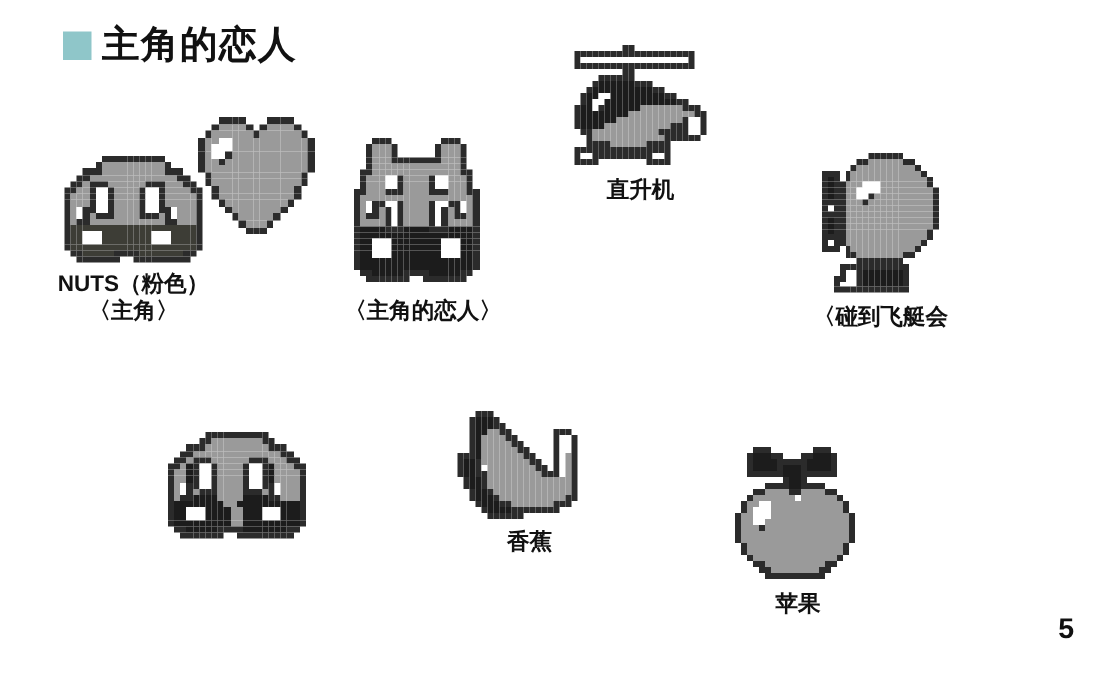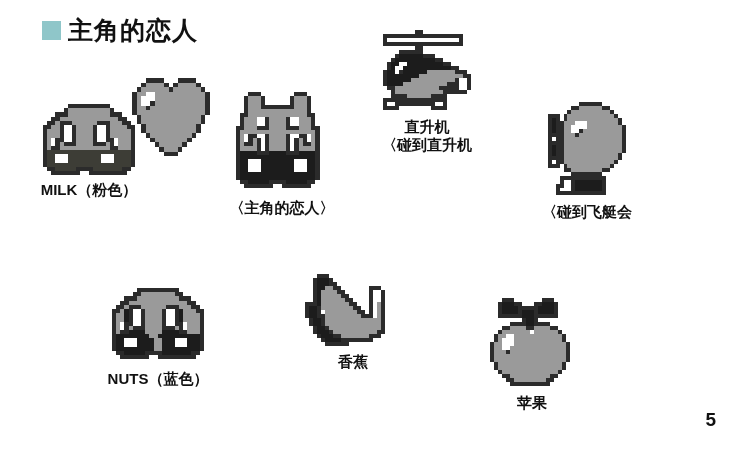--- a/index.html
+++ b/index.html
@@ -487,21 +487,22 @@
         <i style="background: rgb(43, 43, 43);"></i>
         <i style="background: rgb(43, 43, 43);"></i>
         <i style="background: rgb(43, 43, 43);"></i>
         <i style="background: rgb(43, 43, 43);"></i>
         <i style="background: rgb(43, 43, 43);"></i>
         <i></i>
         <i></i>
       </div>
   </div>
   <div class="caption">
-    <span class="cap-line">MILK（粉色）</span>
+    <span class="cap-line">NUTS（粉色）</span>
+    <span class="cap-line sub">〈主角〉</span>
   </div>
 </div>
 
 <div class="entry" id="entry-heart">
   <div class="sprite-holder">
     <div class="px" style="grid-template-columns: repeat(17, 4.6px); grid-template-rows: repeat(17, 4.6px); width: 78.2px; height: 78.2px;">
         <i></i>
         <i></i>
         <i></i>
         <i style="background: rgb(43, 43, 43);"></i>
@@ -1852,21 +1853,20 @@
         <i></i>
         <i></i>
         <i></i>
         <i></i>
         <i></i>
         <i></i>
       </div>
   </div>
   <div class="caption">
     <span class="cap-line">直升机</span>
-    <span class="cap-line sub">〈碰到直升机</span>
   </div>
 </div>
 
 <div class="entry" id="entry-airship">
   <div class="sprite-holder">
     <div class="px" style="grid-template-columns: repeat(24, 3.9px); grid-template-rows: repeat(24, 3.9px); width: 93.6px; height: 93.6px;">
         <i></i>
         <i></i>
         <i></i>
         <i></i>
@@ -2844,21 +2844,20 @@
         <i></i>
         <i></i>
         <i></i>
         <i></i>
         <i></i>
         <i></i>
         <i></i>
       </div>
   </div>
   <div class="caption">
-    <span class="cap-line">NUTS（蓝色）</span>
   </div>
 </div>
 
 <div class="entry" id="entry-banana">
   <div class="sprite-holder">
     <div class="px" style="grid-template-columns: repeat(24, 4px); grid-template-rows: repeat(18, 4px); width: 96px; height: 72px;">
         <i></i>
         <i></i>
         <i></i>
         <i style="background: rgb(43, 43, 43);"></i>

